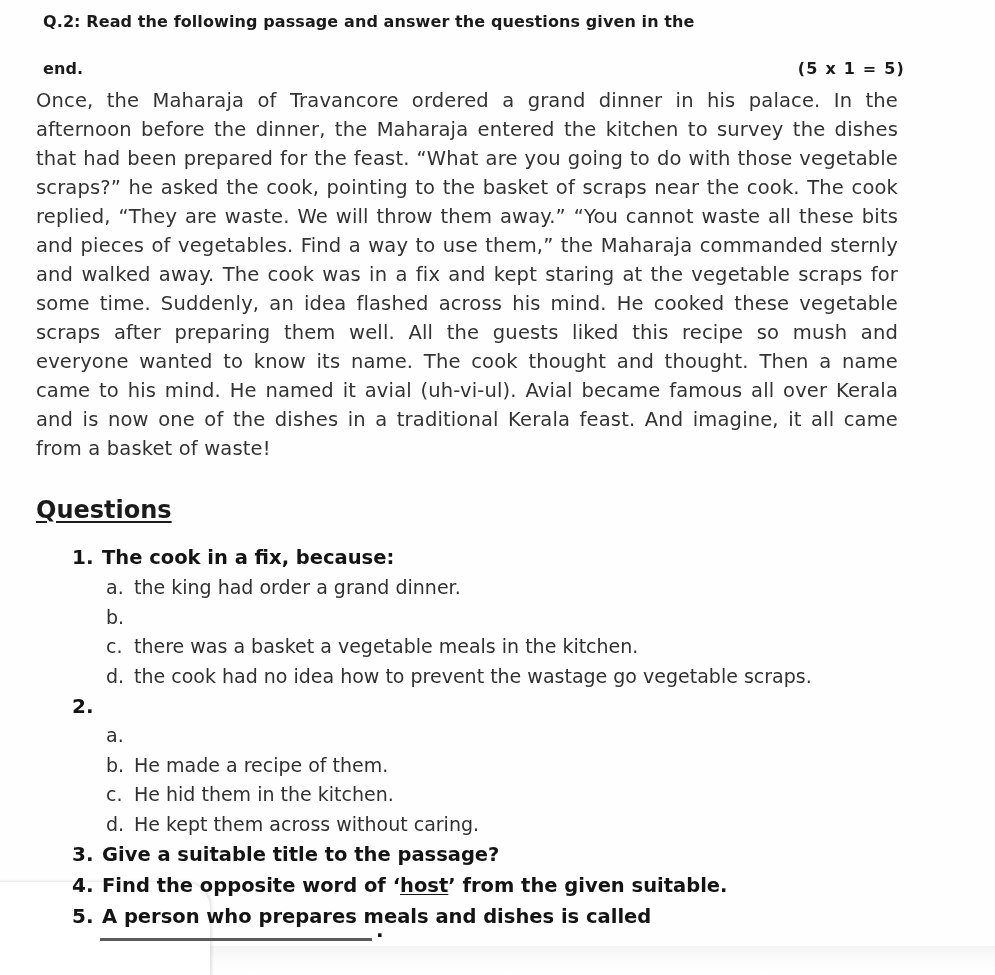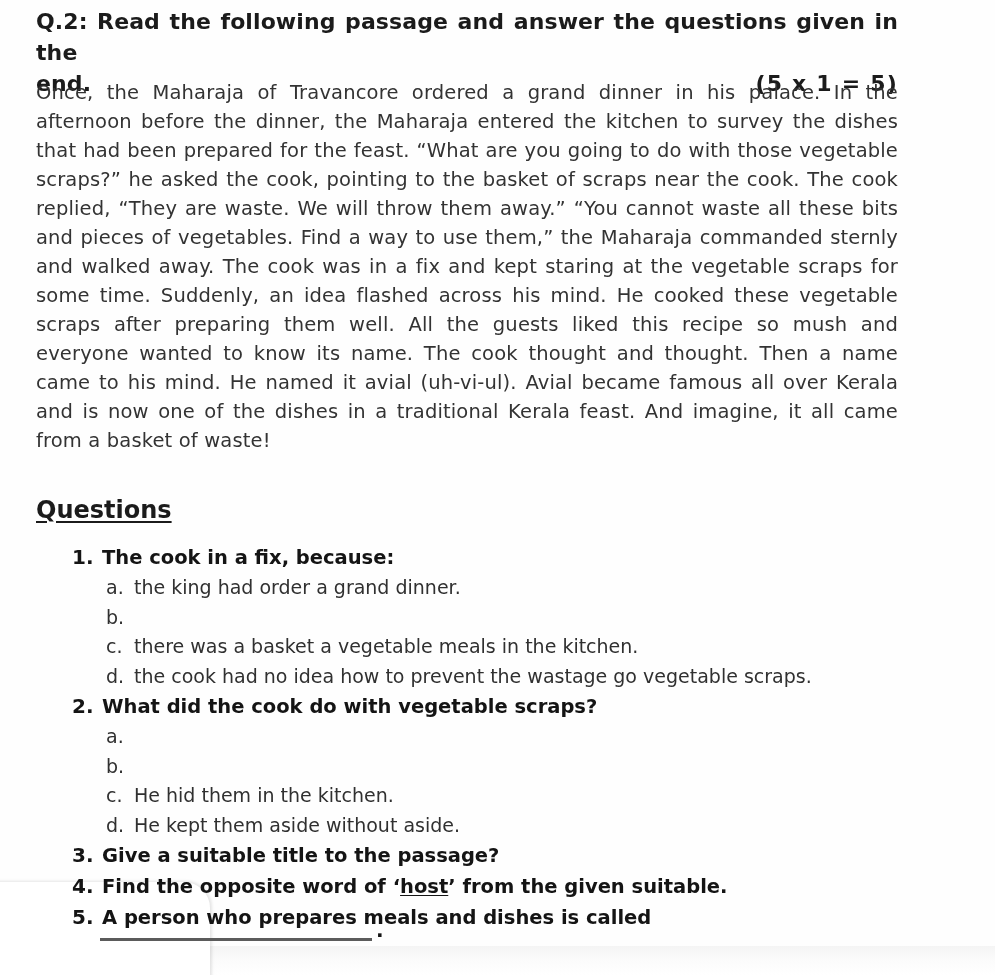--- a/index.html
+++ b/index.html
@@ -42,47 +42,48 @@
 
   .content {
     position: relative;
     z-index: 3;
     padding: 0;
   }
 
   
   .qhead {
     position: absolute;
-    left: 36px;
+    left: 43px;
     top: 6px;
     width: 862px;
-    font-size: 22px;
+    font-size: 16px;
     font-weight: bold;
     line-height: 31px;
     letter-spacing: 0.1px;
     text-align: justify;
     text-align-last: left;
   }
   .qhead .line2 {
     display: block;
     position: relative;
+    margin-top: 16px;
   }
   .qhead .marks {
     position: absolute;
     right: 0;
     top: 0;
     font-weight: bold;
     letter-spacing: 1.2px;
   }
 
   
   .passage {
     position: absolute;
     left: 36px;
-    top: 78px;
+    top: 86px;
     width: 862px;
     font-size: 19.5px;
     line-height: 29px;
     color: #333333;
     text-align: justify;
     text-align-last: left;
     letter-spacing: 0.15px;
   }
 
   
@@ -222,36 +223,36 @@
           <li class="opt-row">
             <span class="opt-letter">d.</span>
             <span class="opt-text">the cook had no idea how to prevent the wastage go vegetable scraps.</span>
           </li>
         </ul>
       </div>
 
       <div class="q-item">
         <div class="q-row">
           <span class="q-num">2.</span>
-          <span class="q-text">What did the cook do with vegetable scraps?</span>
         </div>
         <ul class="opts">
           <li class="opt-row">
             <span class="opt-letter">a.</span>
           </li>
           <li class="opt-row">
             <span class="opt-letter">b.</span>
+            <span class="opt-text">He made a recipe of them.</span>
           </li>
           <li class="opt-row">
             <span class="opt-letter">c.</span>
             <span class="opt-text">He hid them in the kitchen.</span>
           </li>
           <li class="opt-row">
             <span class="opt-letter">d.</span>
-            <span class="opt-text">He kept them aside without aside.</span>
+            <span class="opt-text">He kept them across without caring.</span>
           </li>
         </ul>
       </div>
 
       <div class="q-item">
         <div class="q-row">
           <span class="q-num">3.</span>
           <span class="q-text">Give a suitable title to the passage?</span>
         </div>
       </div>

